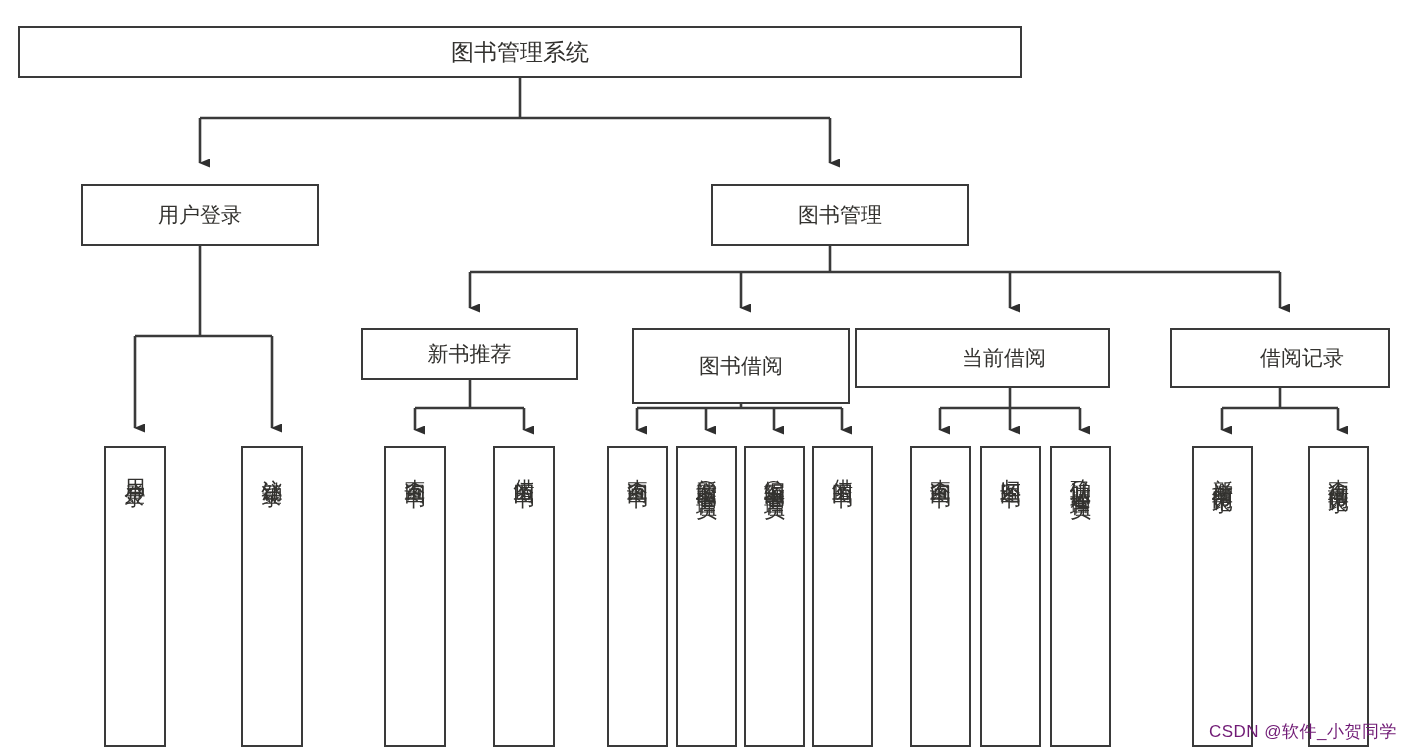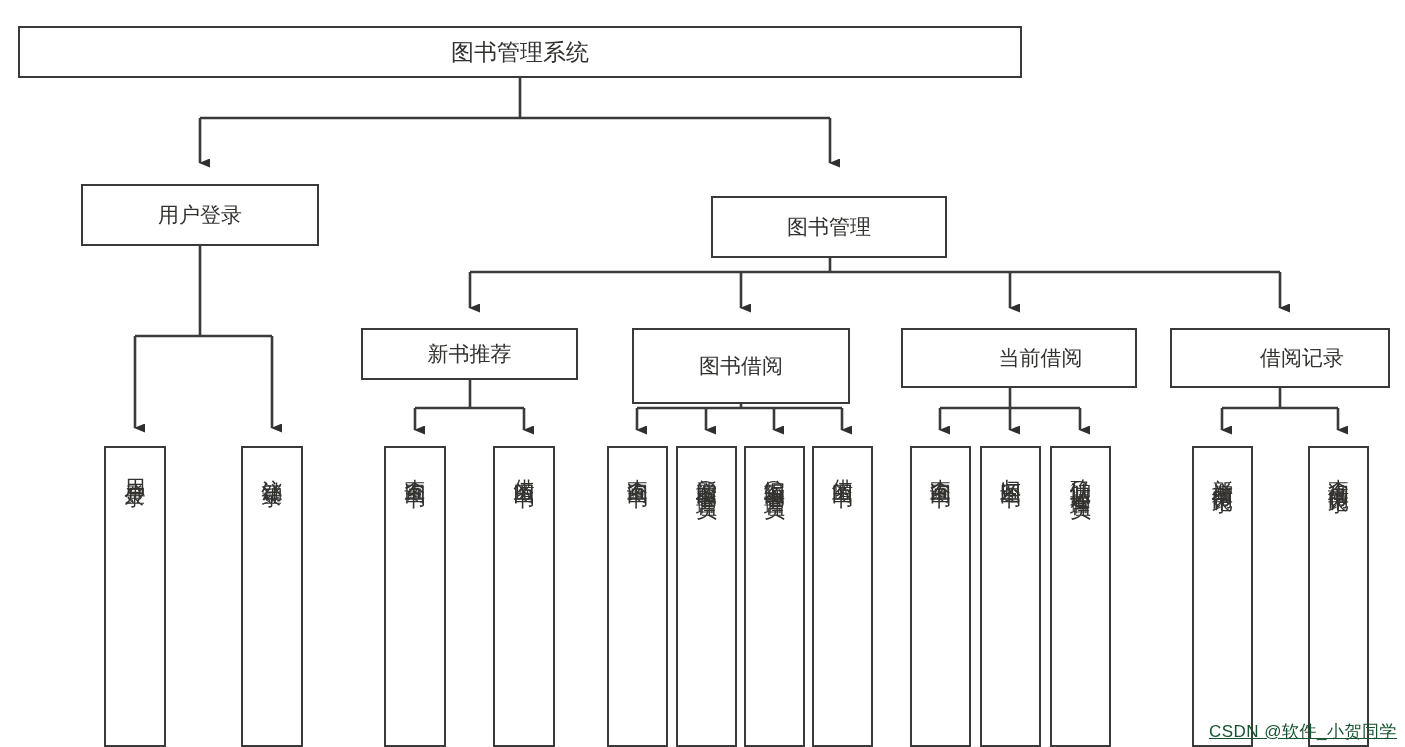--- a/index.html
+++ b/index.html
@@ -59,24 +59,23 @@
     line-height: 1.05;
     letter-spacing: 3px;
     color: #33322f;
     white-space: nowrap;
   }
   .watermark {
     position: absolute;
     right: 8px;
     bottom: 4px;
     font-size: 17px;
-    color: #14532d;
+    color: #701a75;
     letter-spacing: 0.5px;
     white-space: nowrap;
-    text-decoration: underline;
   }
 </style>
 </head>
 <body>
 
 <div id="canvas">
 
   <svg class="wires" viewBox="0 0 1405 747" xmlns="http://www.w3.org/2000/svg">
     <defs>
       <marker id="arr" markerWidth="9" markerHeight="11" refX="4.5" refY="10" orient="auto" markerUnits="userSpaceOnUse">
@@ -123,25 +122,25 @@
       <path d="M1280,376 L1280,408"></path>
       <path d="M1222,408 L1338,408"></path>
       <path d="M1222,408 L1222,430" marker-end="url(#arr)"></path>
       <path d="M1338,408 L1338,430" marker-end="url(#arr)"></path>
     </g>
   </svg>
 
   <div class="node root" style="left:18px; top:14px; width:1004px; height:52px;">图书管理系统</div>
 
   <div class="node lvl1" style="left:81px; top:172px; width:238px; height:62px;">用户登录</div>
-  <div class="node lvl1" style="left:711px; top:184px; width:236px; height:62px;">图书管理</div>
+  <div class="node lvl1" style="left:711px; top:172px; width:258px; height:62px;">图书管理</div>
 
   <div class="node lvl2" style="left:361px; top:316px; width:217px; height:52px;">新书推荐</div>
   <div class="node lvl2" style="left:632px; top:316px; width:218px; height:76px;">图书借阅</div>
-  <div class="node lvl2" style="left:901px; top:316px; width:236px; height:60px;padding-left:43px;">当前借阅</div>
+  <div class="node lvl2" style="left:855px; top:316px; width:255px; height:60px;padding-left:43px;">当前借阅</div>
   <div class="node lvl2" style="left:1170px; top:316px; width:220px; height:60px;padding-left:44px;">借阅记录</div>
 
   <div class="node leaf" style="left:104px; top:434px; width:62px; height:301px;">
     <span class="vtext">用户登录</span>
   </div>
   <div class="node leaf" style="left:241px; top:434px; width:62px; height:301px;">
     <span class="vtext">注销登录</span>
   </div>
 
   <div class="node leaf" style="left:384px; top:434px; width:62px; height:301px;">

